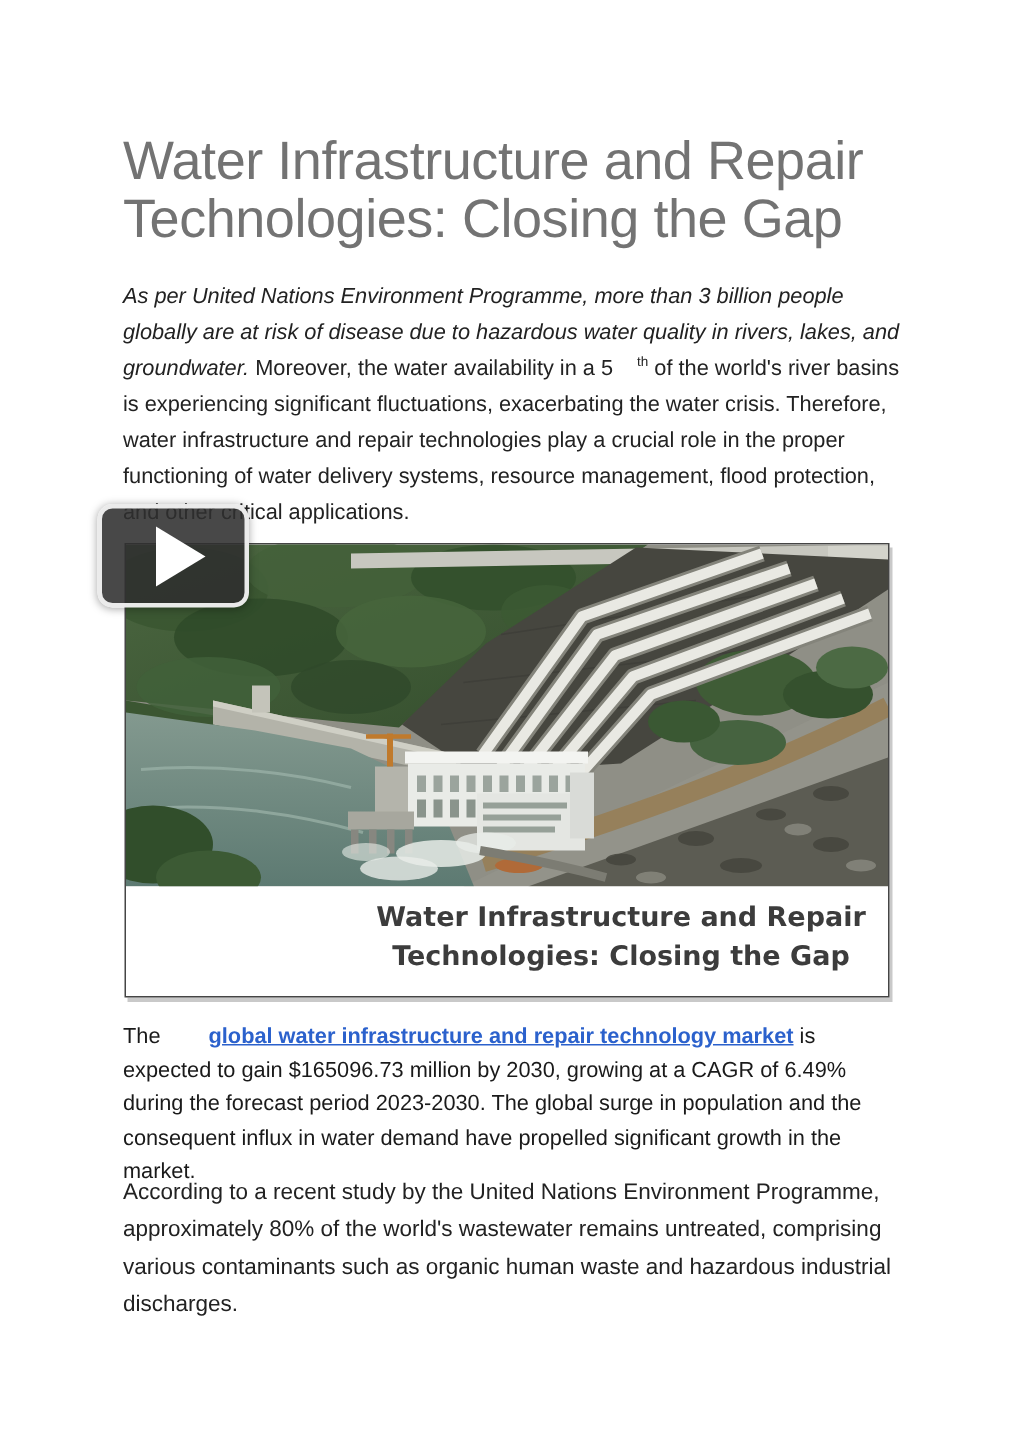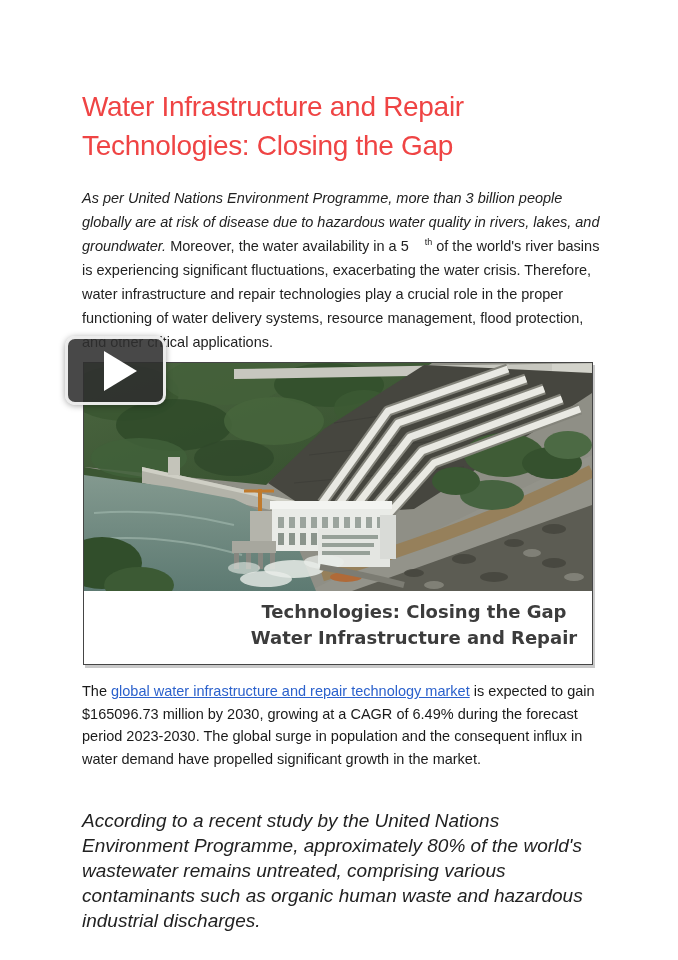--- a/index.html
+++ b/index.html
@@ -2,29 +2,29 @@
 <html><head>
 <meta charset="utf-8">
 <style>
   html,body{margin:0;padding:0;}
   body{
     width:678px;height:960px;background:#ffffff;position:relative;
     font-family:"Liberation Sans", sans-serif;color:#1c1c1c;overflow:hidden;
   }
   .title{
     position:absolute;left:82px;top:87px;width:532px;margin:0;
-    font-size:28px;line-height:39px;font-weight:400;color:#ef4444;letter-spacing:-0.3px;
+    font-size:36px;line-height:39px;font-weight:400;color:#737373;letter-spacing:-0.3px;
   }
   .para{position:absolute;left:82px;width:524px;margin:0;}
   .para1{top:186px;font-size:14.5px;line-height:24px;color:#222;}
   .para1 sup{font-size:9px;line-height:0;vertical-align:super;padding-left:16px;}
   .para2{top:680px;font-size:14.5px;line-height:22.5px;color:#1a1a1a;}
-  .para3{top:808px;font-size:19px;line-height:25px;font-style:italic;color:#222;}
+  .para3{top:782px;font-size:15px;line-height:25px;color:#222;}
   .market-link{
-    color:var(--link_blue,#2b61cc);font-weight:normal;text-decoration:underline;cursor:pointer;
+    color:var(--link_blue,#2b61cc);font-weight:bold;text-decoration:underline;cursor:pointer;margin-left:28px;
   }
   b{font-weight:normal;}
 
   
   .figure{
     position:absolute;left:83px;top:362px;width:510px;height:303px;
     border:1px solid #454545;box-sizing:border-box;background:#ffffff;
     box-shadow:2px 3px 0 rgba(135,135,135,0.45);
   }
   .photo{display:block;width:508px;height:228px;}
@@ -185,22 +185,22 @@
       <ellipse cx="182" cy="216" rx="26" ry="8" opacity="0.8"></ellipse>
       <ellipse cx="240" cy="199" rx="20" ry="7" opacity="0.75"></ellipse>
       <ellipse cx="160" cy="205" rx="16" ry="6" opacity="0.6"></ellipse>
     </g>
     <ellipse cx="262" cy="214" rx="16" ry="5" fill="#b06a38"></ellipse>
     <path d="M236 204 C 260 208, 290 214, 320 222" stroke="#7c7c73" stroke-width="6" fill="none"></path>
   </svg>
 
   <div class="caption-band">
     <div class="caption">
+      <div>Water Infrastructure and Repair</div>
       <div>Technologies: Closing the Gap</div>
-      <div>Water Infrastructure and Repair</div>
     </div>
   </div>
 
 </div>
 
 <button class="play-button">
   <span class="play-icon"></span>
 </button>
 
 <p class="para para2"><span>The </span><a class="market-link" href="#">global water infrastructure and repair technology market</a><span> is expected to gain </span><b>$165096.73 million</b><span> by </span><b>2030</b><span>, growing at a </span><b>CAGR</b><span> of </span><b>6.49%</b><span> during the forecast period </span><b>2023-2030</b><span>. The global surge in population and the consequent influx in water demand have propelled significant growth in the market.</span></p>

